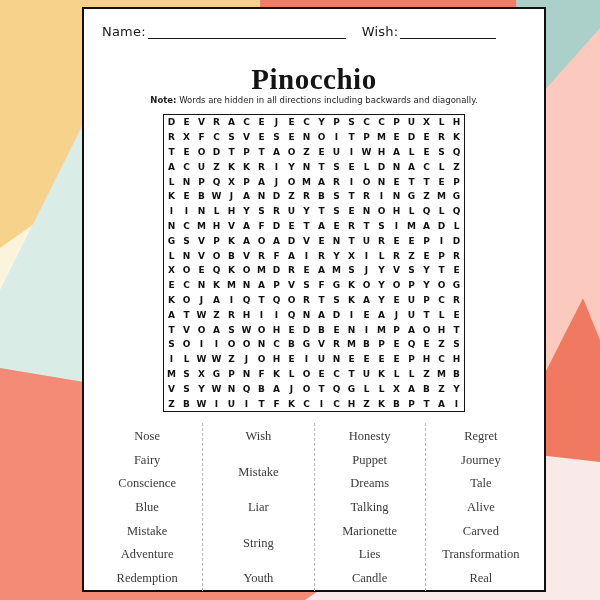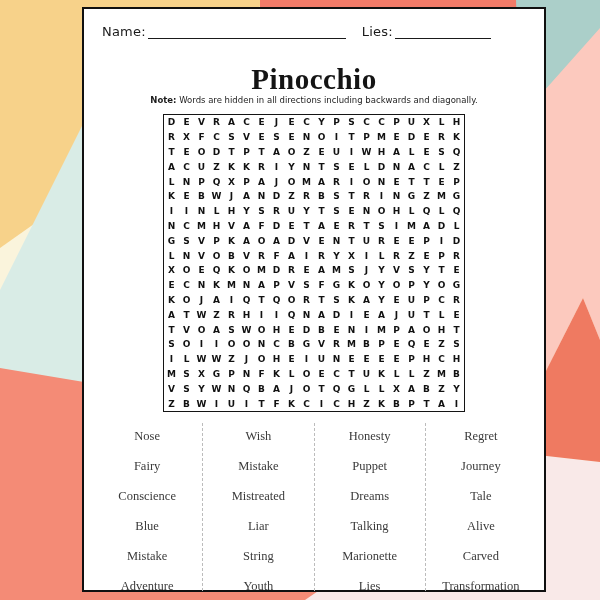--- a/index.html
+++ b/index.html
@@ -48,21 +48,20 @@
     font-family:"DejaVu Sans",sans-serif;font-size:9px;font-weight:bold;color:#111111;
   }
   
   .words{
     position:absolute;top:414px;left:8px;right:8px;height:168px;
     display:flex;
   }
   .word-column{
     flex:1 1 0;display:flex;flex-direction:column;justify-content:space-between;
     padding:2px 0;
-    gap:8px;
   }
   .word-column + .word-column{border-left:1px dashed #bcbcbc;}
   .word{
     height:22px;line-height:22px;text-align:center;
     font-family:"Liberation Serif",serif;font-size:12.5px;color:#3a3a3a;
     white-space:nowrap;
   }
 </style>
 </head>
 <body>
@@ -78,21 +77,21 @@
   <polygon points="520,453 600,462 600,600 305,600" fill="#f9e9e8"></polygon>
   <polygon points="583,298 600,340 600,462 520,453 520,422" fill="#ef7a61"></polygon>
 </svg>
 
 <div class="paper">
 
   <div class="header">
     <span>Name:</span>
     <span class="blank-line name-line"></span>
     <span class="gap"></span>
-    <span>Lies:</span>
+    <span>Wish:</span>
     <span class="blank-line date-line"></span>
   </div>
 
   <h1 class="title">Pinocchio</h1>
 
   <p class="note"><b>Note:</b><span> Words are hidden in all directions including backwards and diagonally.</span></p>
 
   <div class="gridbox">
       <div class="cell">D</div>
       <div class="cell">E</div>
@@ -502,21 +501,20 @@
         <div class="word">Fairy</div>
         <div class="word">Conscience</div>
         <div class="word">Blue</div>
         <div class="word">Mistake</div>
         <div class="word">Adventure</div>
         <div class="word">Redemption</div>
       </div>
     <div class="word-column">
         <div class="word">Wish</div>
         <div class="word">Mistake</div>
-        <div class="word">Mistreated</div>
         <div class="word">Liar</div>
         <div class="word">String</div>
         <div class="word">Youth</div>
       </div>
     <div class="word-column">
         <div class="word">Honesty</div>
         <div class="word">Puppet</div>
         <div class="word">Dreams</div>
         <div class="word">Talking</div>
         <div class="word">Marionette</div>

